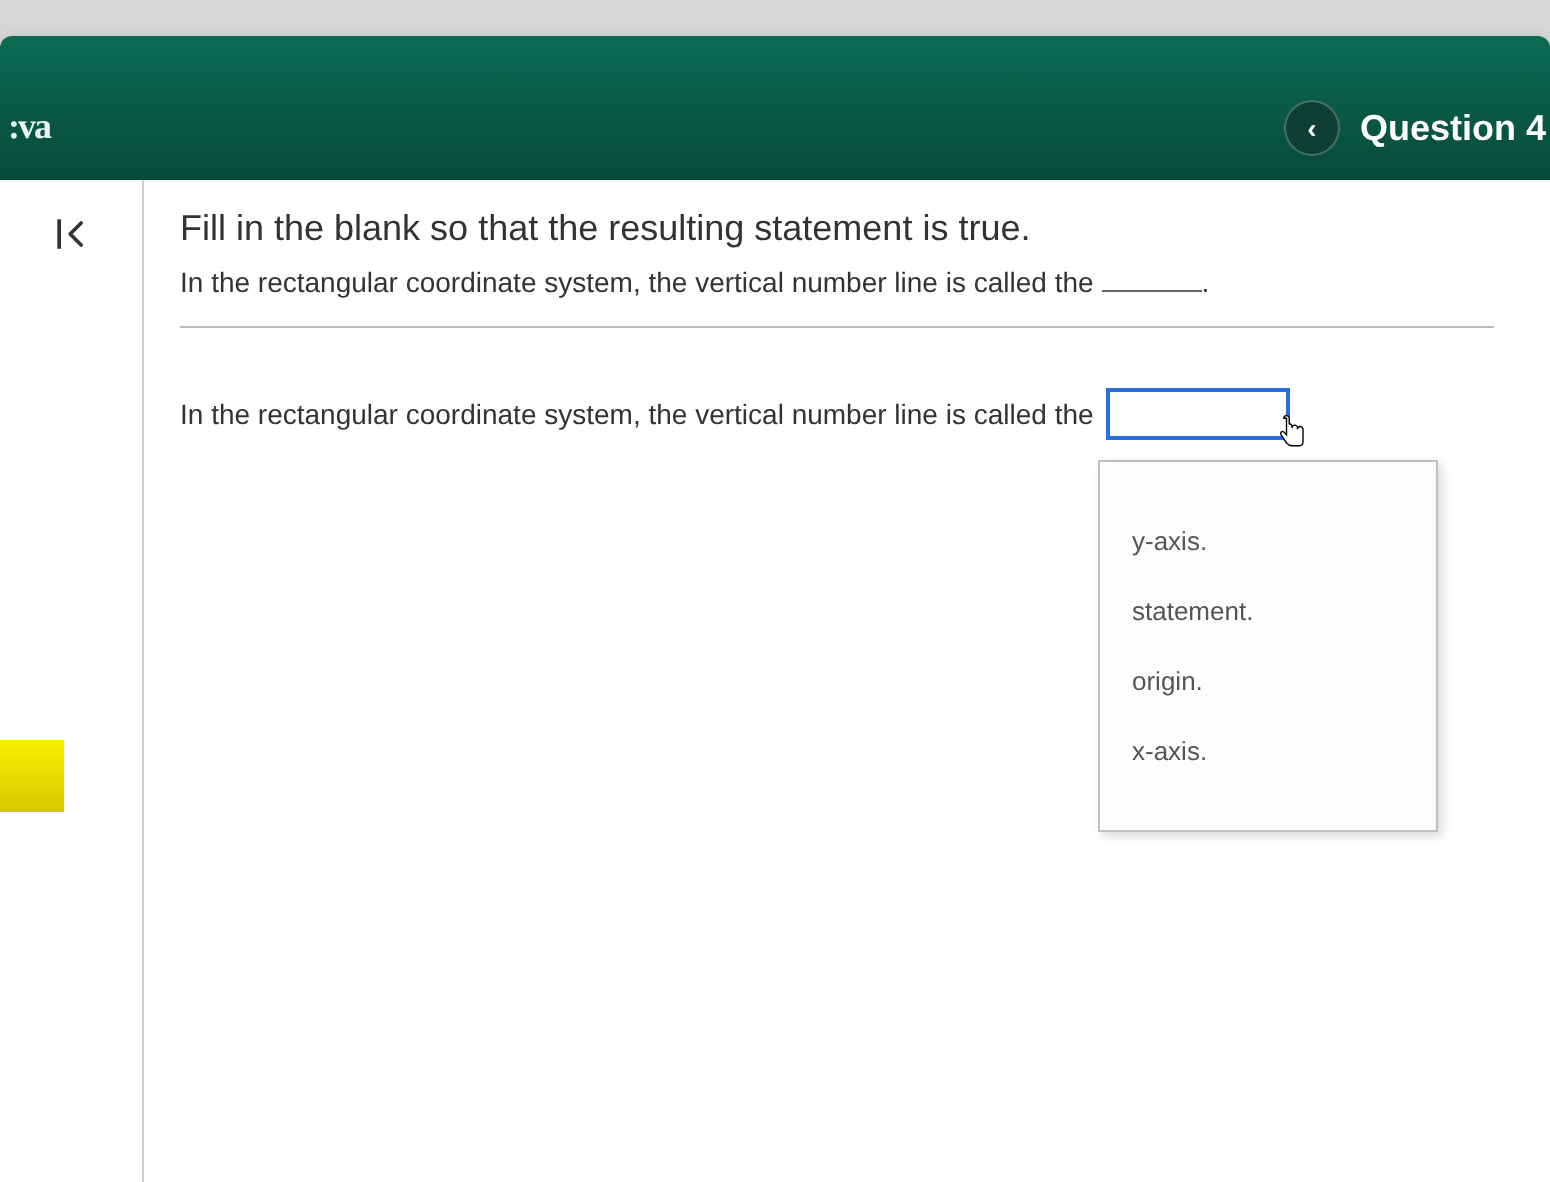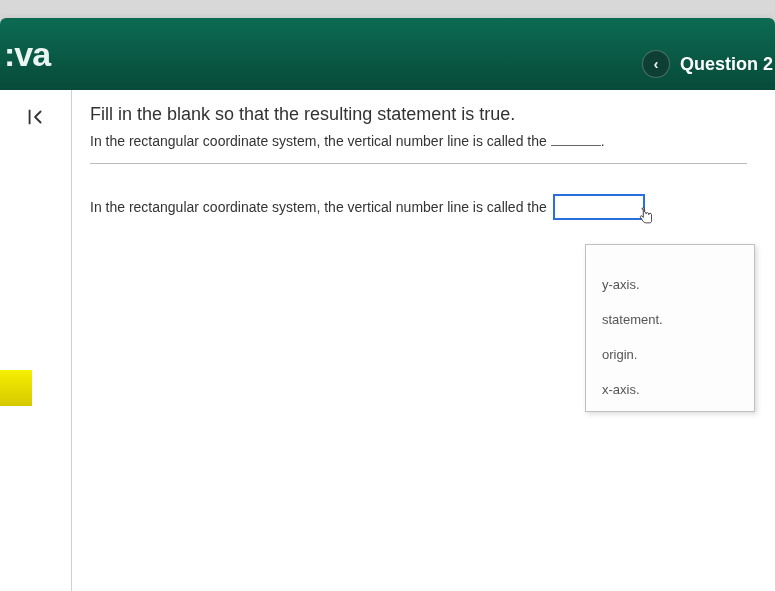--- a/index.html
+++ b/index.html
@@ -24,22 +24,22 @@
       background: linear-gradient(#0c6b53, #074a39);
       height: 72px;
       color: #fff;
       display: flex;
       align-items: flex-end;
       justify-content: space-between;
       padding: 0 0 16px 0;
       position: relative;
     }
     .brand {
-      font-family: Liberation Sans, sans-serif;
-      font-size: 34px;
+      font-family: Liberation Serif, serif;
+      font-size: 18px;
       font-weight: 700;
       padding-left: 4px;
       letter-spacing: -1px;
       color: #e9f5f1;
     }
     .nav-right {
       display: flex;
       align-items: center;
       gap: 10px;
       padding-right: 0;
@@ -106,48 +106,47 @@
       margin-left:6px;
       background:#fff;
       font-size:13px;
       padding:2px 4px;
       outline:none;
     }
     .cursor-wrap { position:relative; width:0; height:0; }
     .hand { position:absolute; left:-10px; top:-2px; width:22px; height:22px; }
     .dropdown {
       position:absolute;
-      top:154px; left:477px;
+      top:140px; left:477px;
       width:170px;
       background:#fdfdfd;
       border:1px solid #c0c0c0;
       box-shadow: 2px 2px 5px rgba(0,0,0,.15);
-      padding:22px 10px 4px;
-      margin-left:36px;
+      padding:22px 10px 22px;
     }
     .dd-item {
       font-size:13px;
       color:#555;
       padding:10px 6px;
       cursor:pointer;
       white-space:nowrap;
     }
   </style>
 </head>
 <body>
 
 <div class="outer">
 
   <div class="header">
     <div class="brand">:va</div>
     <div class="nav-right">
       <div class="prev-btn">
         <span>‹</span>
       </div>
-      <div class="qnum">Question 2</div>
+      <div class="qnum">Question 4</div>
     </div>
   </div>
 
   <div class="body-row">
 
     <div class="sidebar">
       <div class="collapse" title="Collapse sidebar">
         <svg viewBox="0 0 24 24">
           <path d="M5 4v16" stroke="#333" stroke-width="2" fill="none"></path>
           <path d="M17 6l-6 6 6 6" stroke="#333" stroke-width="2" fill="none" stroke-linecap="round" stroke-linejoin="round"></path>

